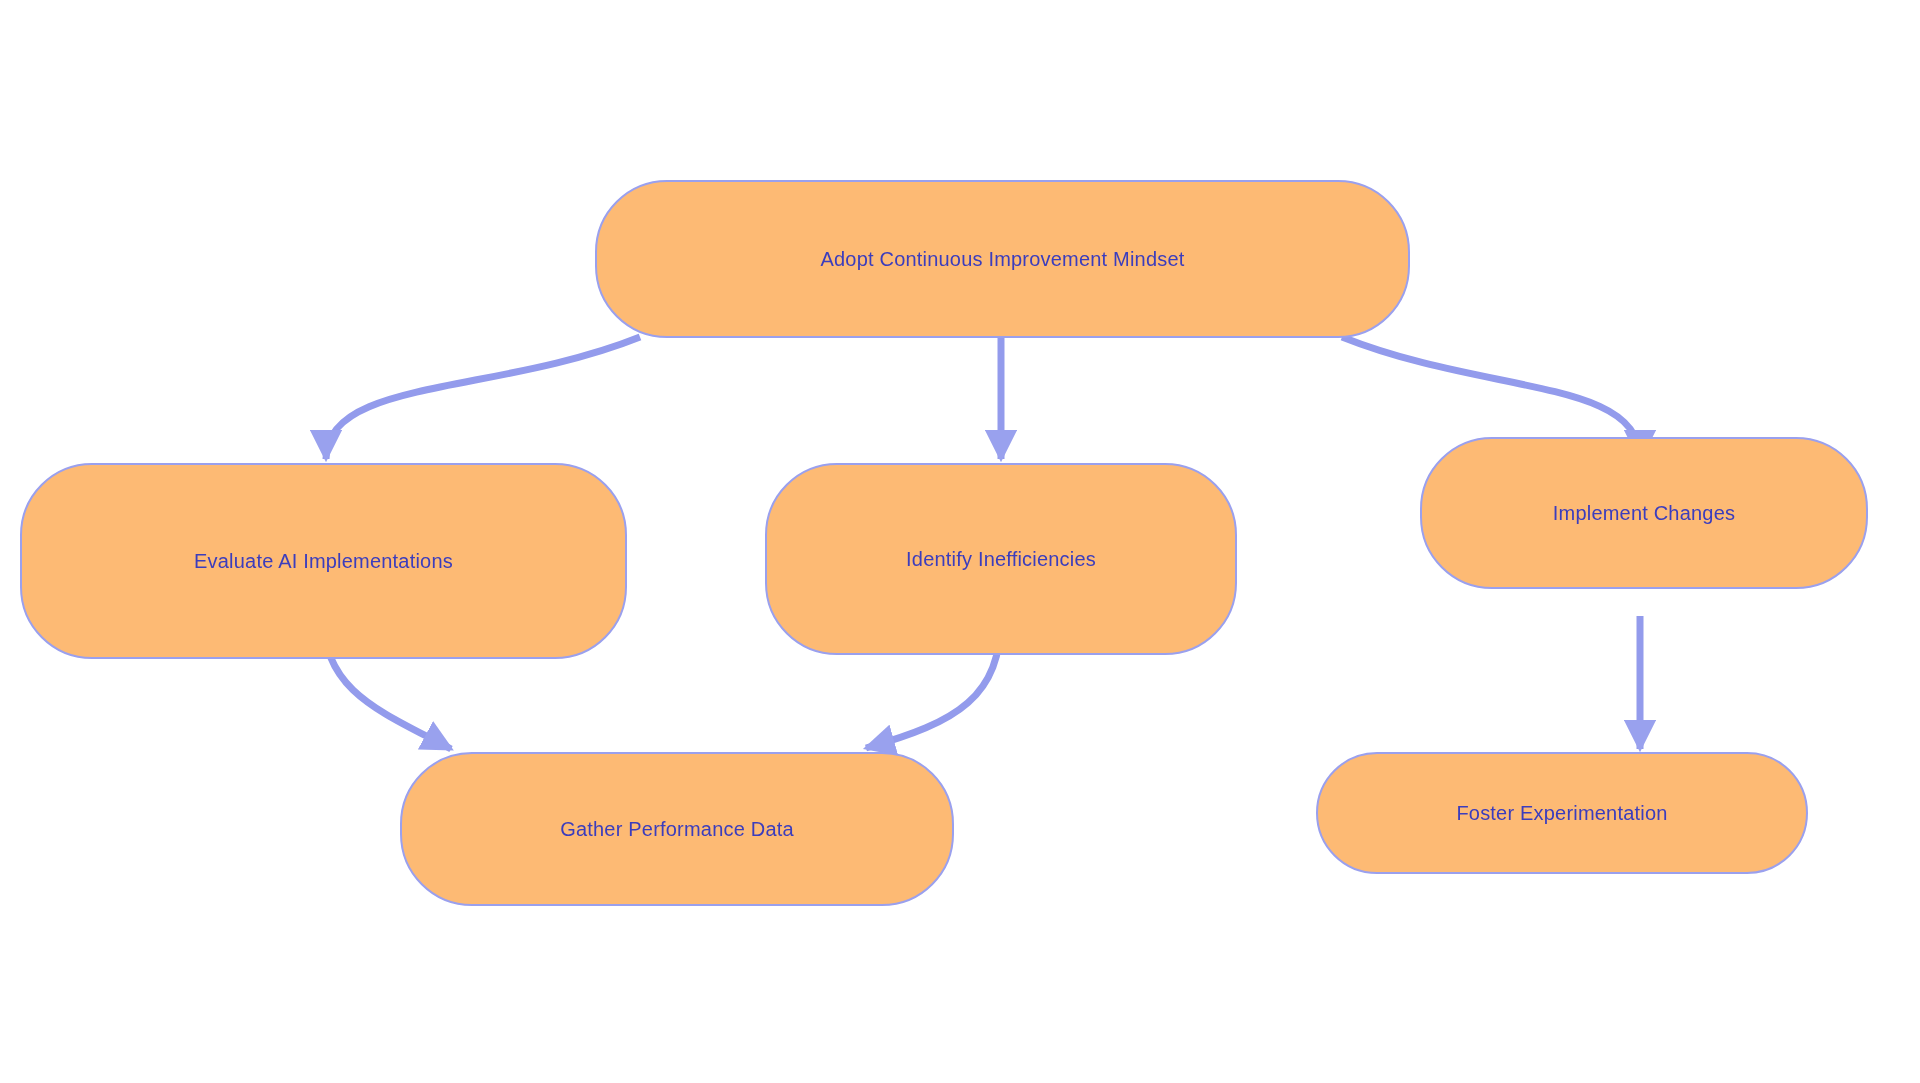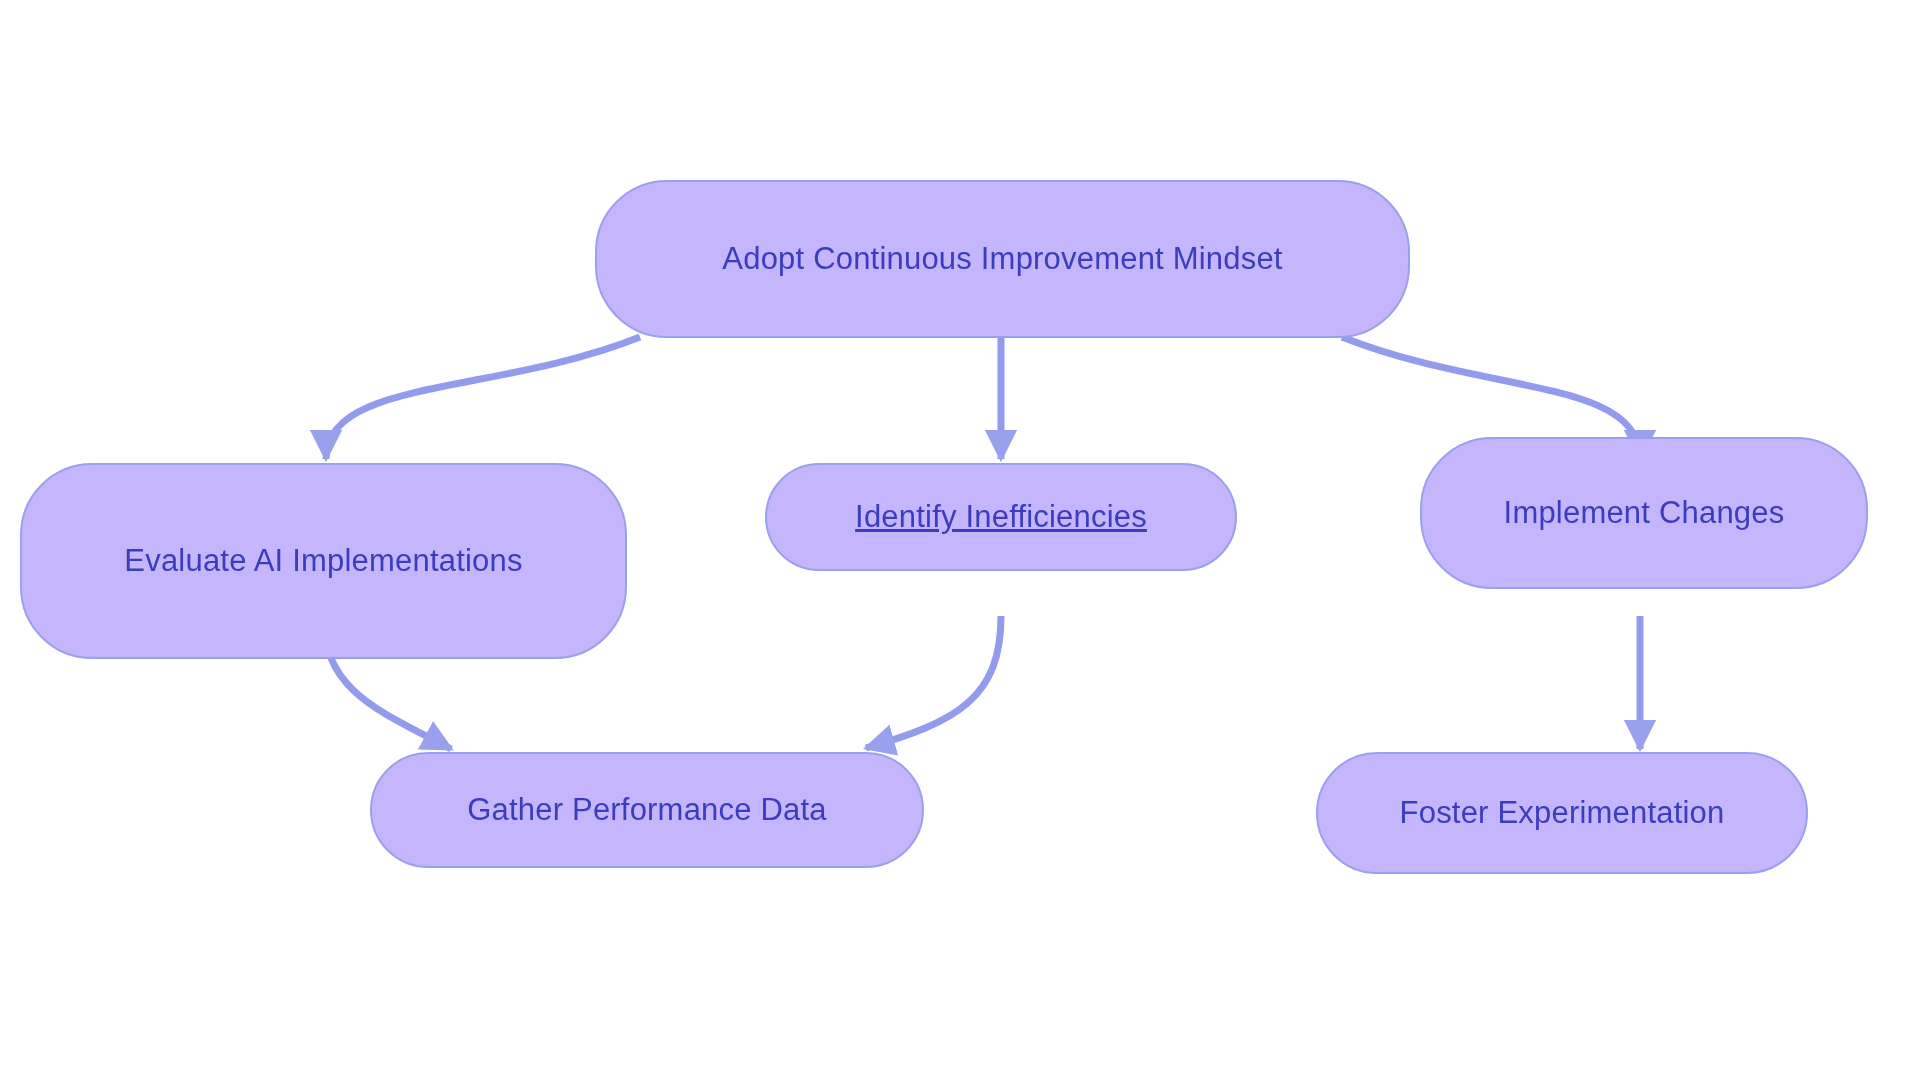--- a/index.html
+++ b/index.html
@@ -21,38 +21,38 @@
     width: 1920px;
     height: 1083px;
   }
   .edge {
     fill: none;
     stroke: #939bec;
     stroke-width: 7;
   }
   .node {
     position: absolute;
-    background: #c4b5fd;
+    background: #fdba74;
     border: 2px solid #9aa0ee;
     border-radius: 72px;
     display: flex;
     align-items: center;
     justify-content: center;
     box-sizing: border-box;
     color: #3b3dbd;
-    font-size: 31px;
+    font-size: 20px;
     letter-spacing: 0.2px;
     white-space: nowrap;
     text-align: center;
   }
   #n-adopt     { left: 595px;  top: 180px; width: 815px; height: 158px; }
   #n-evaluate  { left: 20px;   top: 463px; width: 607px; height: 196px; }
-  #n-identify  { left: 765px;  top: 463px; width: 472px; height: 108px; text-decoration: underline; }
+  #n-identify  { left: 765px;  top: 463px; width: 472px; height: 192px; }
   #n-implement { left: 1420px; top: 437px; width: 448px; height: 152px; }
-  #n-gather    { left: 370px;  top: 752px; width: 554px; height: 116px; }
+  #n-gather    { left: 400px;  top: 752px; width: 554px; height: 154px; }
   #n-foster    { left: 1316px; top: 752px; width: 492px; height: 122px; }
 </style>
 </head>
 <body>
 
 <div id="canvas">
 
   <svg id="edge-layer" viewBox="0 0 1920 1083" xmlns="http://www.w3.org/2000/svg">
     <defs>
       <marker id="arrow" viewBox="0 0 10 10" refX="9" refY="5" markerWidth="4.6" markerHeight="4.6" orient="auto-start-reverse">

